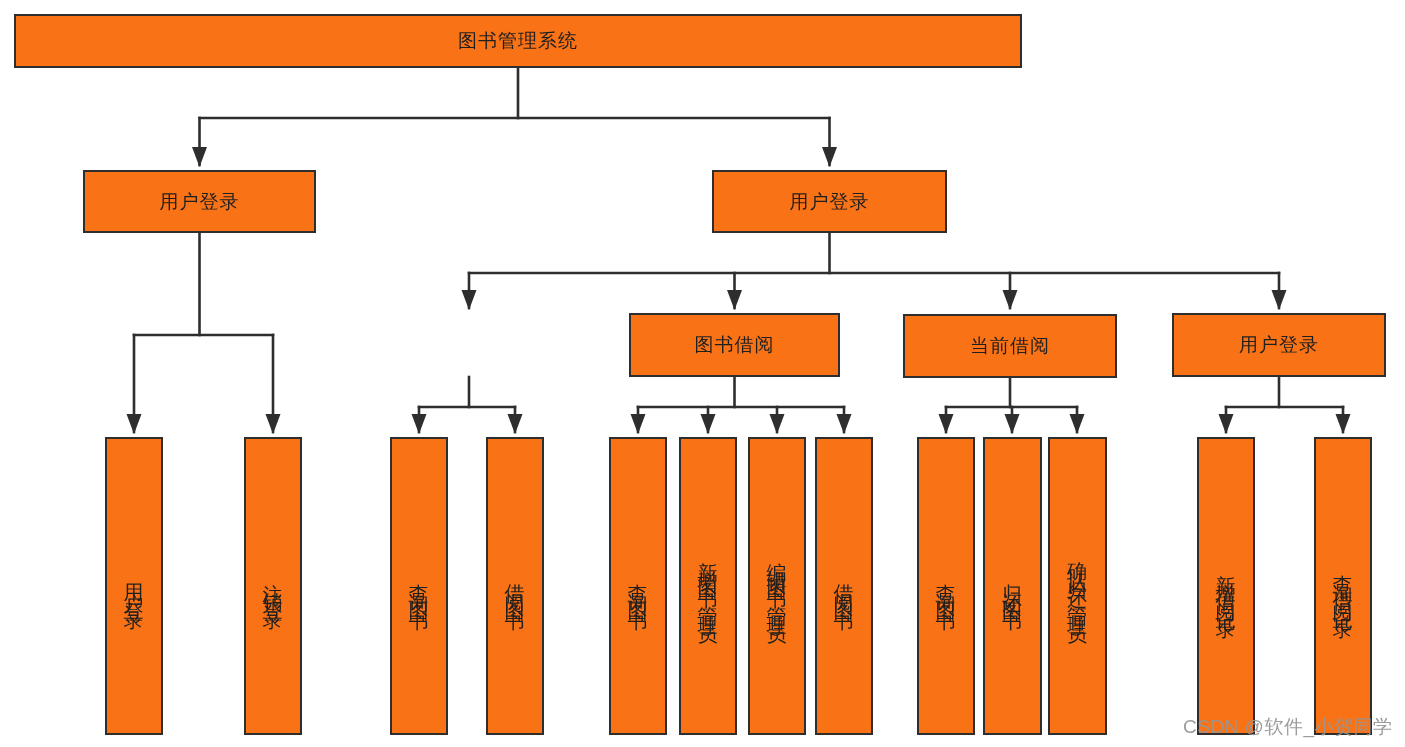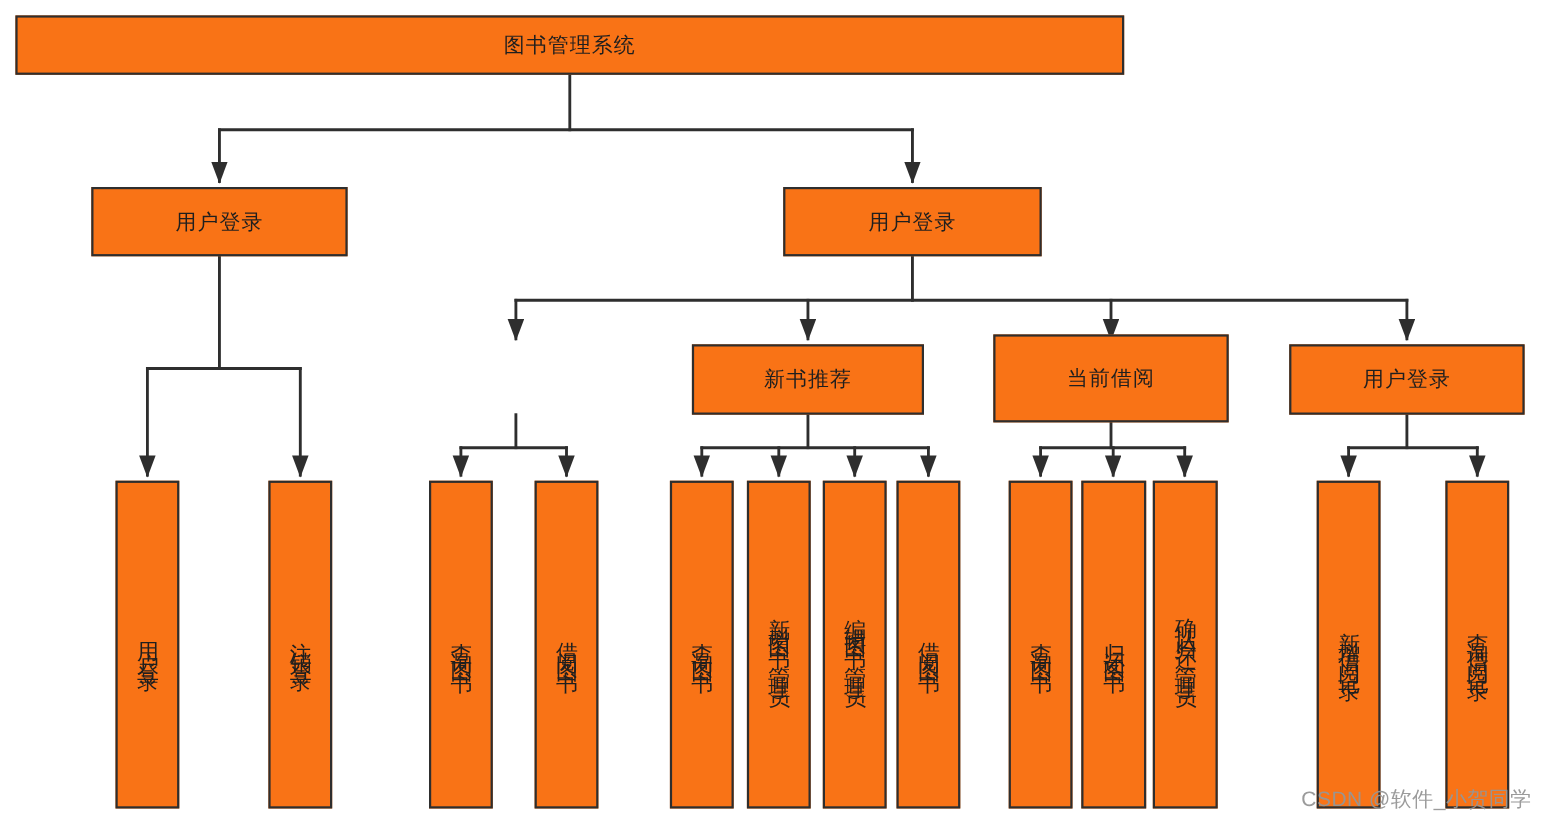--- a/index.html
+++ b/index.html
@@ -133,23 +133,23 @@
   </div>
 
   <div class="box" style="left:83px; top:170px; width:233px; height:63px;">
     <span class="hlabel">用户登录</span>
   </div>
   <div class="box" style="left:712px; top:170px; width:235px; height:63px;">
     <span class="hlabel">用户登录</span>
   </div>
 
   <div class="box" style="left:629px; top:313px; width:211px; height:64px;">
-    <span class="hlabel">新书推荐</span>
-  </div>
-  <div class="box" style="left:903px; top:304px; width:214px; height:80px;">
+    <span class="hlabel">图书借阅</span>
+  </div>
+  <div class="box" style="left:903px; top:314px; width:214px; height:64px;">
     <span class="hlabel">当前借阅</span>
   </div>
   <div class="box" style="left:1172px; top:313px; width:214px; height:64px;">
     <span class="hlabel">用户登录</span>
   </div>
 
   <div class="box leaf" style="left:105px; top:437px; width:58px; height:298px;">
     <span class="vlabel">用户登录</span>
   </div>
   <div class="box leaf" style="left:244px; top:437px; width:58px; height:298px;">

